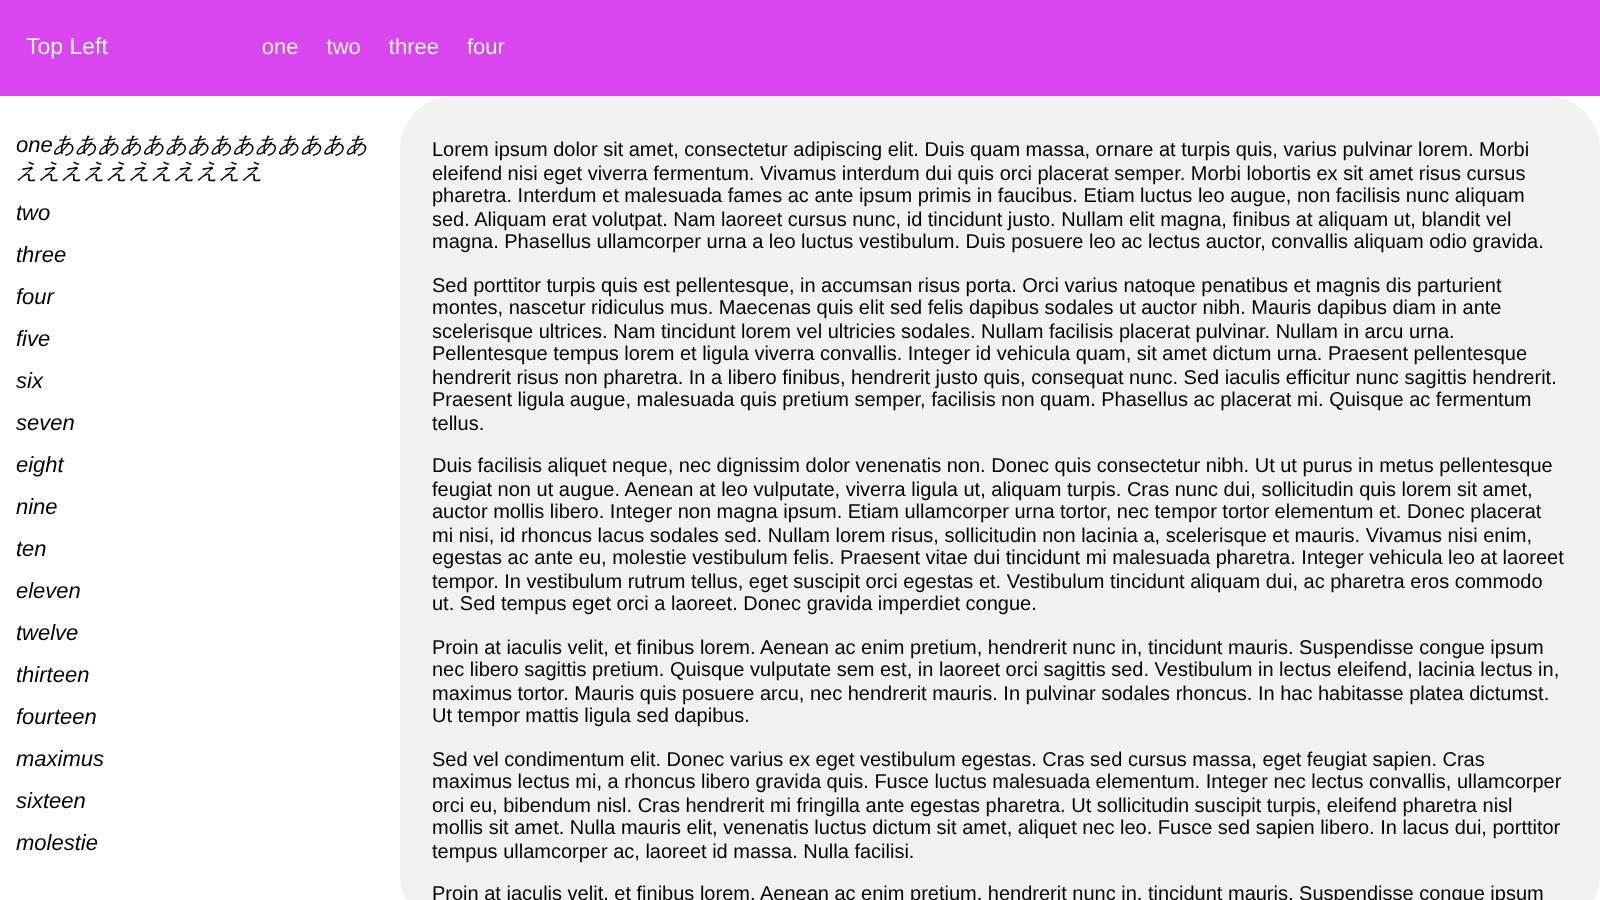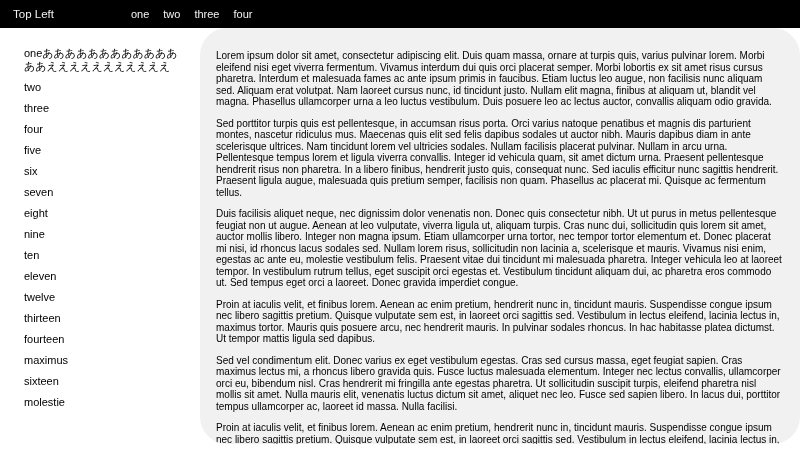--- a/index.html
+++ b/index.html
@@ -8,22 +8,22 @@
     width: 800px;
     height: 450px;
     overflow: hidden;
     background: #ffffff;
     font-family: "Liberation Sans", "DejaVu Sans", sans-serif;
   }
   
   .topnav {
     display: flex;
     align-items: center;
-    height: 28px;
-    background: #000000;
+    height: 48px;
+    background: #d946ef;
     padding: 0 13px;
     box-sizing: border-box;
   }
   .brand {
     color: #f2f2f2;
     font-size: 11.5px;
     text-decoration: none;
     white-space: nowrap;
   }
   .nav-links {
@@ -45,26 +45,27 @@
   .sidebar {
     width: 200px;
     flex-shrink: 0;
     background: #ffffff;
     padding: 15px 0 0 0;
     box-sizing: border-box;
     overflow: hidden;
   }
   .sidebar a {
     display: block;
-    padding: 4px 12px 4px 24px;
+    padding: 4px 12px 4px 8px;
     font-size: 11px;
     line-height: 13px;
     color: #000000;
     text-decoration: none;
     word-break: break-all;
+    font-style: italic;
   }
   .content {
     flex: 1;
     background: #f1f1f1;
     padding: 12px 16px;
     box-sizing: border-box;
     font-size: 10px;
     line-height: 11.5px;
     color: #000000;
     overflow: hidden;

